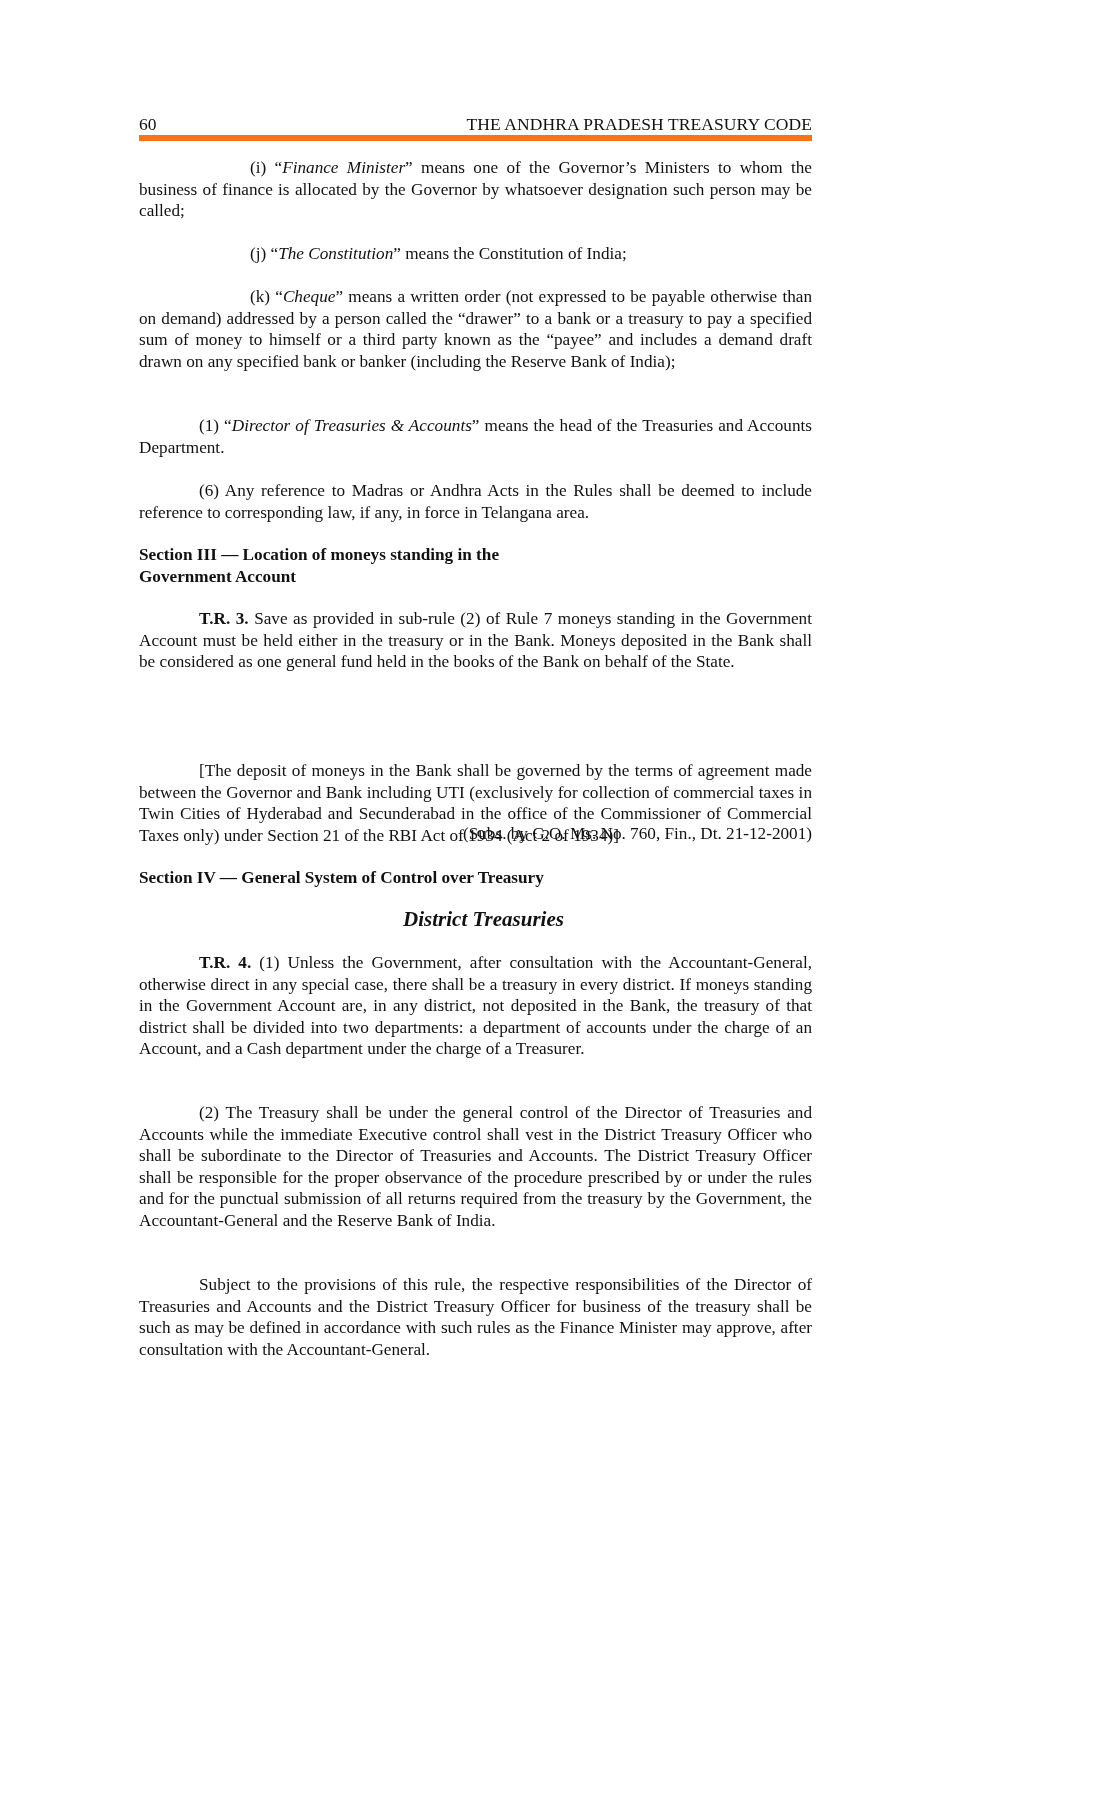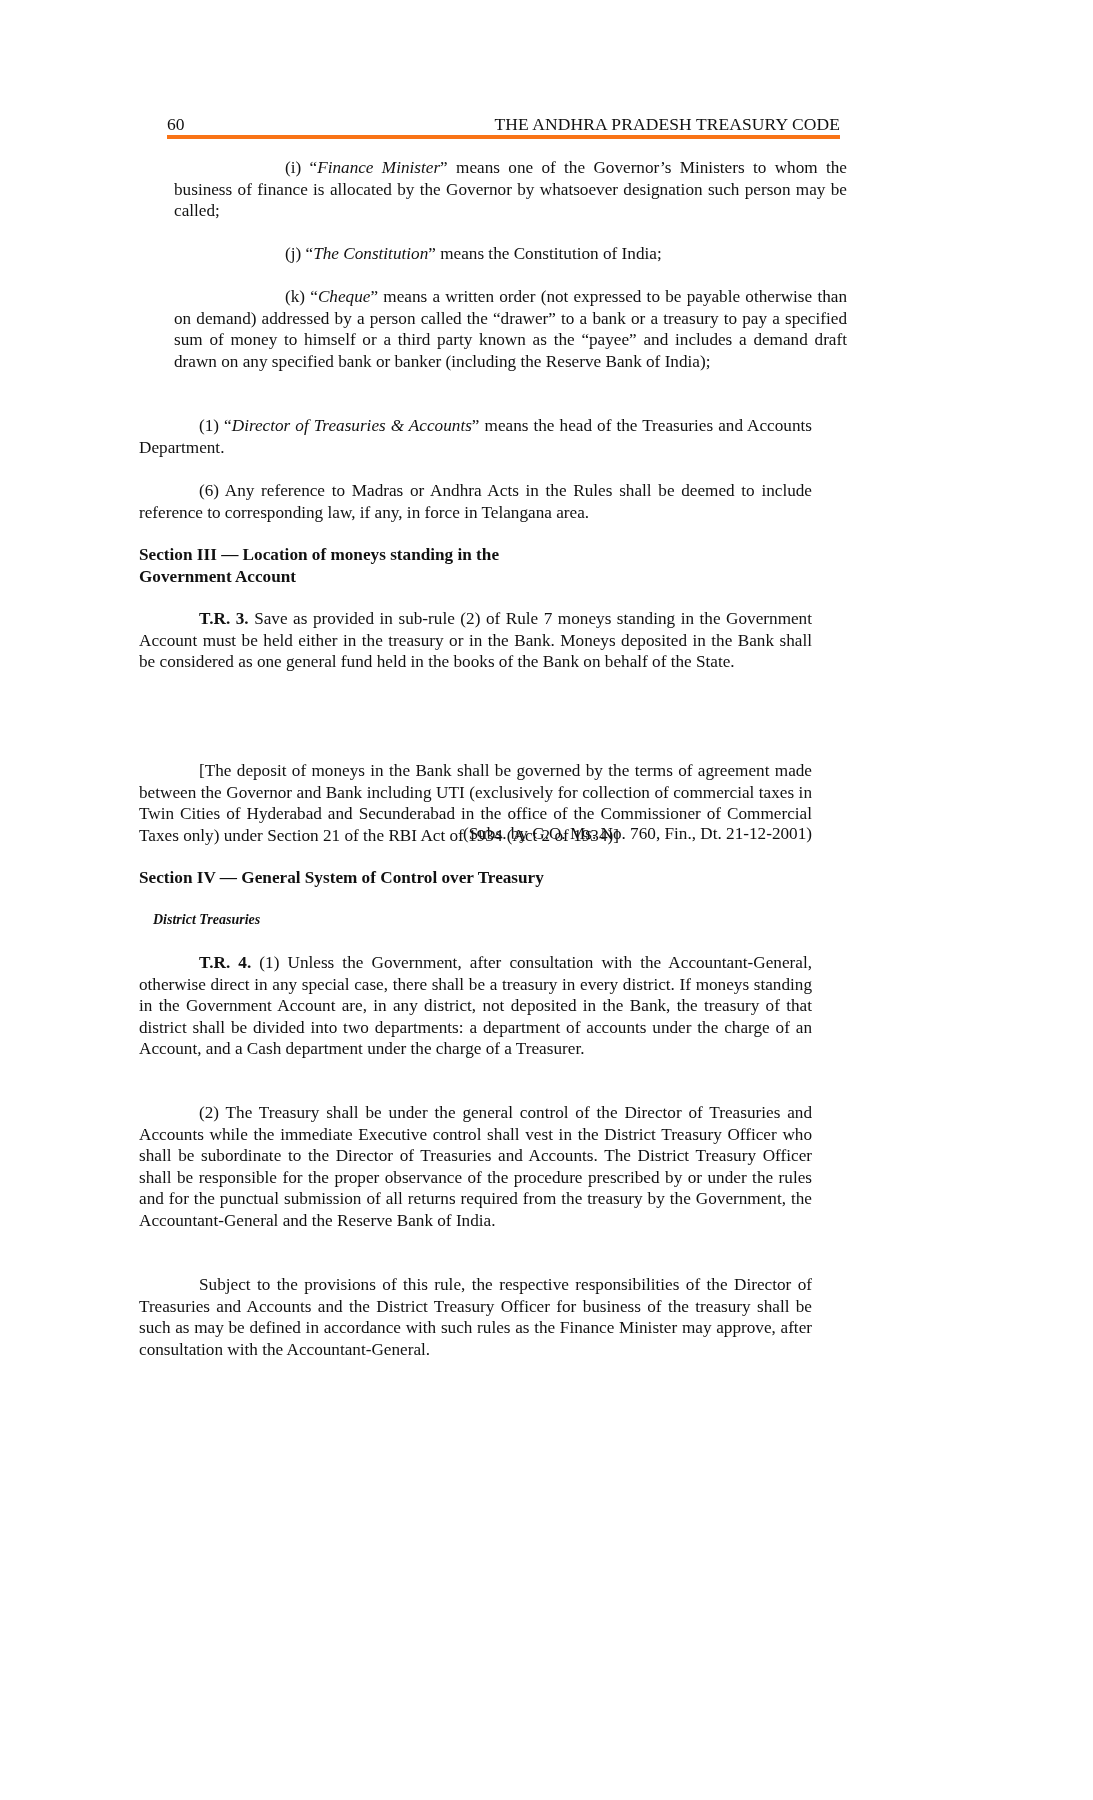--- a/index.html
+++ b/index.html
@@ -1,27 +1,27 @@
 <!DOCTYPE html>
 <html><head>
 <meta charset="utf-8">
 <style>
   html, body { margin: 0; padding: 0; background: #ffffff; }
   body { width: 1093px; height: 1800px; position: relative; overflow: hidden;
          font-family: "Liberation Serif", "DejaVu Serif", serif; color: #111; }
   .page { position: absolute; left: 139px; top: 0; width: 673px; }
   .header { position: absolute; top: 113px; left: 0; width: 673px; height: 22px;
-            font-size: 17.5px; line-height: 22px; border-bottom: 4px solid #f97316; margin-left: 28px; }
+            font-size: 17.5px; line-height: 22px; border-bottom: 6px solid #f97316; }
   .page-num { position: absolute; left: 0; top: 0; }
   .running-title { position: absolute; left: 0; right: 0; text-align: right; top: 0; letter-spacing: 0.1px; }
   p { margin: 0; font-size: 17.2px; line-height: 21.5px; text-align: justify; position: absolute; left: 0; width: 673px; }
-  .ind1 { text-indent: 111px; margin-left: 35px; }
+  .ind1 { text-indent: 111px; }
   .ind3 { text-indent: 60px; }
   .heading { font-weight: bold; position: absolute; left: 0; width: 673px; font-size: 17.2px; line-height: 21.5px; }
-  .subheading { font-weight: bold; font-style: italic; position: absolute; left: 14px; width: 673px; font-size: 14px; line-height: 21.5px; }
+  .subheading { text-align: center; font-weight: bold; font-style: italic; position: absolute; left: 8px; width: 673px; font-size: 21px; line-height: 21.5px; }
   .right { text-align: right; }
   em { font-style: italic; }
   b { font-weight: bold; }
 </style>
 </head>
 <body>
 
 <div class="page">
 
   <div class="header">

